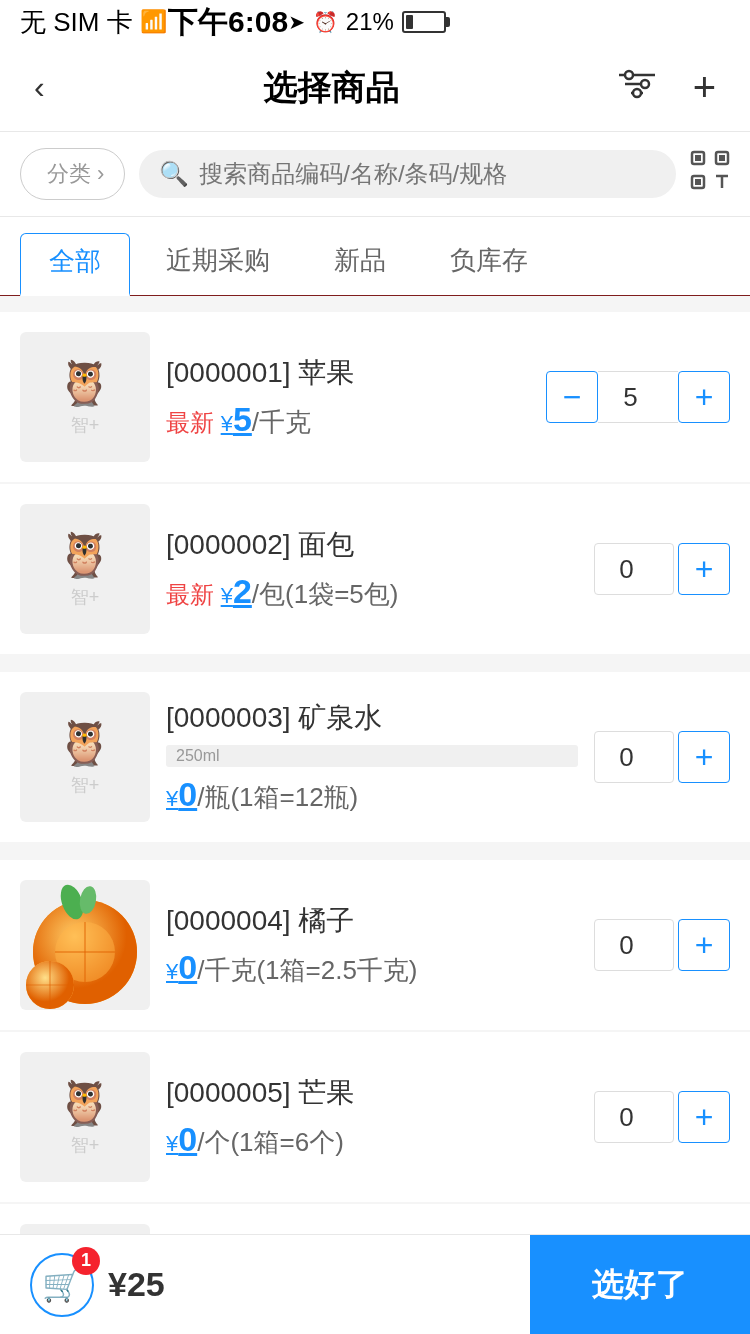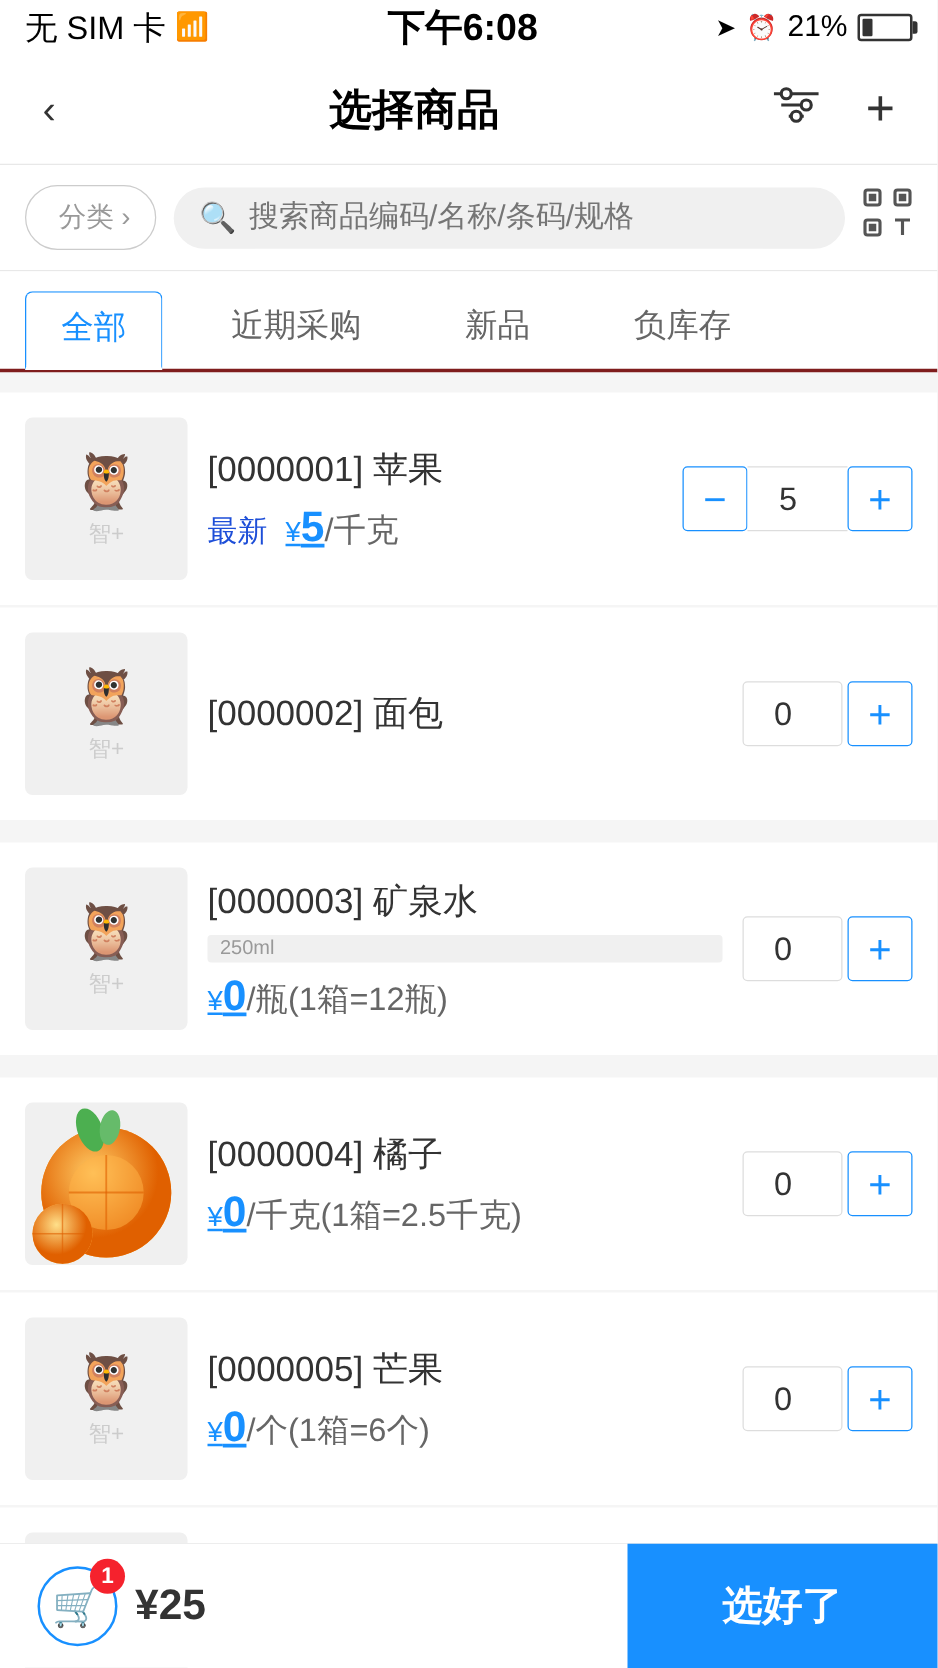--- a/index.html
+++ b/index.html
@@ -9,21 +9,21 @@
       background: #f5f5f5;
       width: 750px;
       min-height: 1334px;
       overflow-x: hidden;
       font-size: 28px;
     }
 
     
     .status-bar {
       display: flex;
-      justify-content: space-between;
+      justify-content: flex-start;
       align-items: center;
       background: #fff;
       padding: 0 20px;
       height: 44px;
       font-size: 26px;
       font-weight: 500;
     }
     .status-left { display: flex; align-items: center; gap: 8px; }
     .status-center { font-size: 30px; font-weight: 600; }
     .status-right { display: flex; align-items: center; gap: 8px; font-size: 24px; }
@@ -114,22 +114,22 @@
       cursor: pointer;
       background: none;
       border: none;
     }
 
     
     .tabs-bar {
       display: flex;
       background: #fff;
       padding: 16px 20px 0;
-      gap: 27px;
-      border-bottom: 3px solid #7f1d1d;
+      gap: 8px;
+      border-bottom: 1px solid #7f1d1d;
     }
     .tab-item {
       padding: 10px 28px 14px;
       font-size: 26px;
       color: #666;
       cursor: pointer;
       border-bottom: 3px solid transparent;
       white-space: nowrap;
       border-radius: 4px 4px 0 0;
     }
@@ -189,21 +189,21 @@
       color: #999;
       background: #f0f0f0;
       display: inline-block;
       padding: 2px 10px;
       border-radius: 3px;
     }
     .product-price {
       font-size: 24px;
       color: #666;
     }
-    .product-price .price-label { color: #1d4ed8; font-family: Liberation Mono, monospace; }
+    .product-price .price-label { color: #ef4444; }
     .price-amount {
       color: #1890ff;
       font-size: 34px;
       font-weight: 600;
       text-decoration: underline;
     }
     .price-prefix {
       color: #1890ff;
       font-size: 22px;
       text-decoration: underline;
@@ -288,21 +288,21 @@
       font-size: 18px;
       display: flex; align-items: center; justify-content: center;
       font-weight: 600;
     }
     .cart-total {
       font-size: 34px;
       font-weight: 600;
       color: #333;
     }
     .confirm-btn {
-      width: 248px;
+      width: 220px;
       height: 100px;
       background: #1890ff;
       color: #fff;
       font-size: 32px;
       font-weight: 600;
       border: none;
       cursor: pointer;
       display: flex; align-items: center; justify-content: center;
     }
 
@@ -402,20 +402,23 @@
 
   <div class="product-item">
     <div class="product-img">
       <div class="owl-placeholder">
         <span class="owl-icon">🦉</span>
         <span class="owl-label">智+</span>
       </div>
     </div>
     <div class="product-info">
       <div class="product-name">[0000002] 面包</div>
+      <div class="product-price">
+        <span class="price-label">最新 </span><span class="price-prefix">¥</span><span class="price-amount">2</span><span class="price-suffix">/包(1袋=5包)</span>
+      </div>
     </div>
     <div class="qty-controls">
       <input class="qty-input" type="number" value="0" style="border: 1.5px solid rgb(221, 221, 221); border-radius: 4px; width: 80px;">
       <button class="qty-btn" style="margin-left:4px;">+</button>
     </div>
   </div>
 
   <div class="sep"></div>
 
   <div class="product-item">

